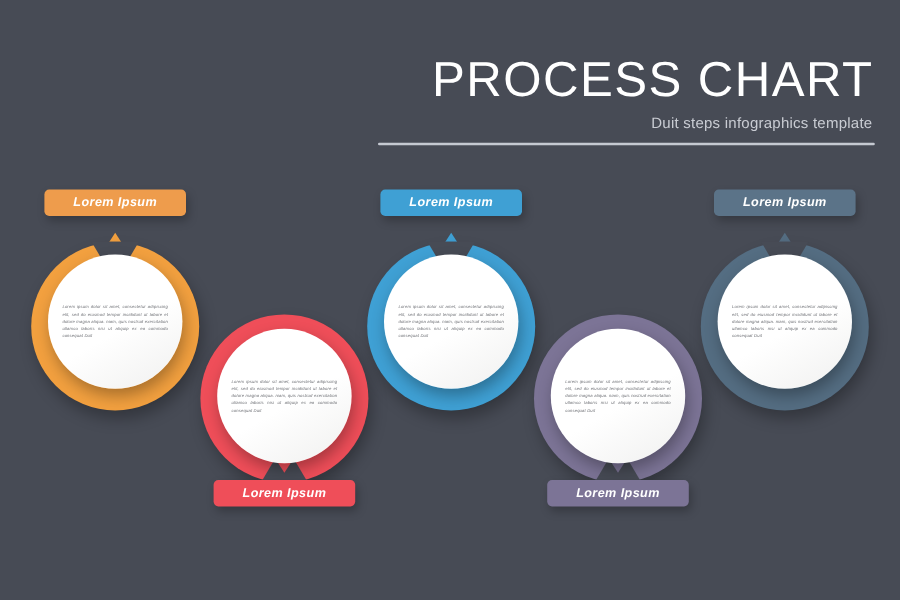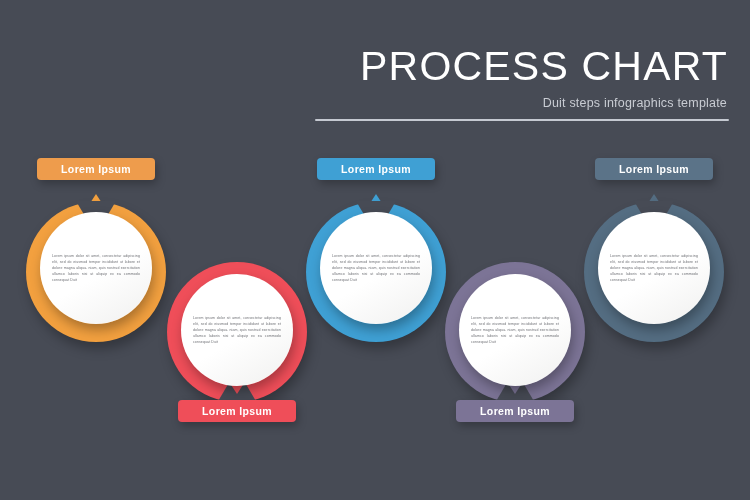--- a/index.html
+++ b/index.html
@@ -60,20 +60,21 @@
     position: absolute;
     left: 0;
     top: 0;
     width: 750px;
     height: 500px;
   }
   .step {
     position: absolute;
     width: 160px;
     height: 300px;
+    font-style: italic;
   }
 
   
   .ring {
     position: absolute;
     left: 10px;
     width: 140px;
     height: 140px;
     border-radius: 50%;
     box-sizing: border-box;

